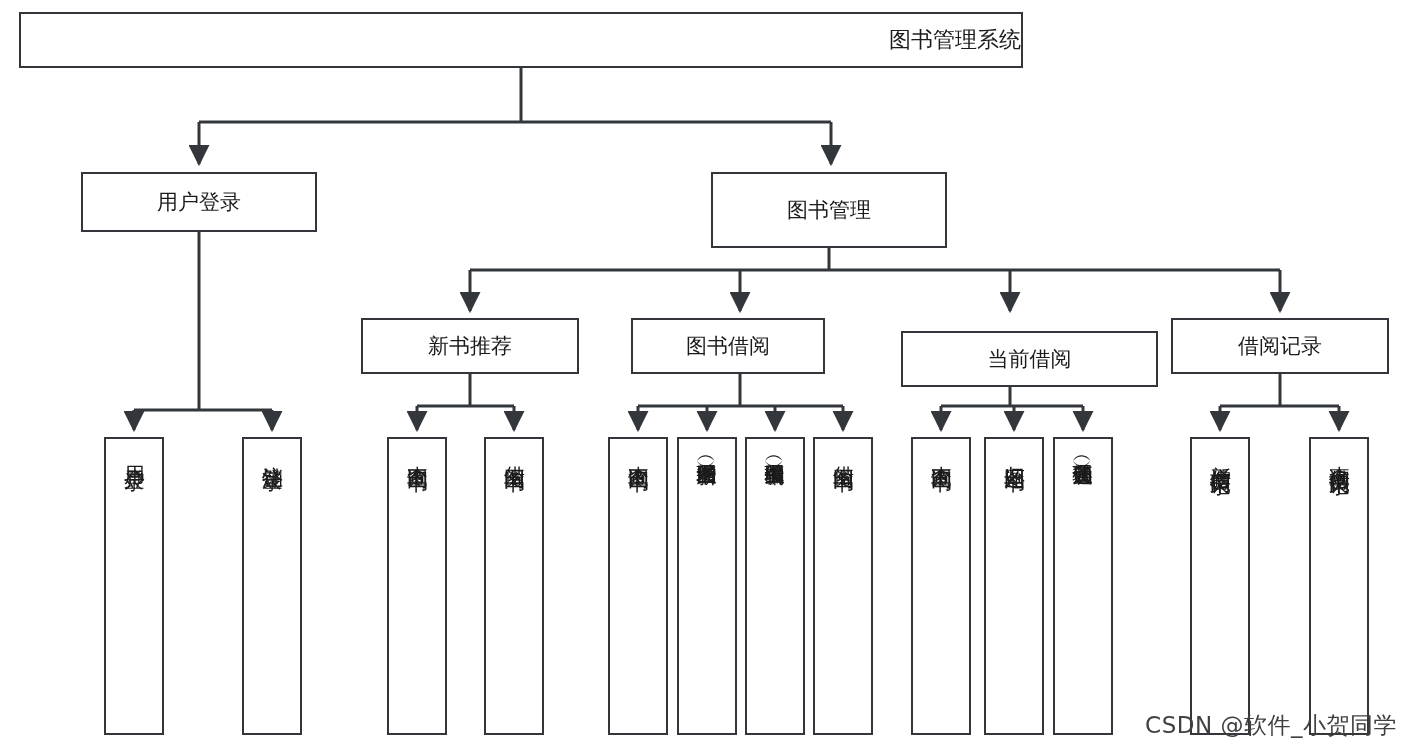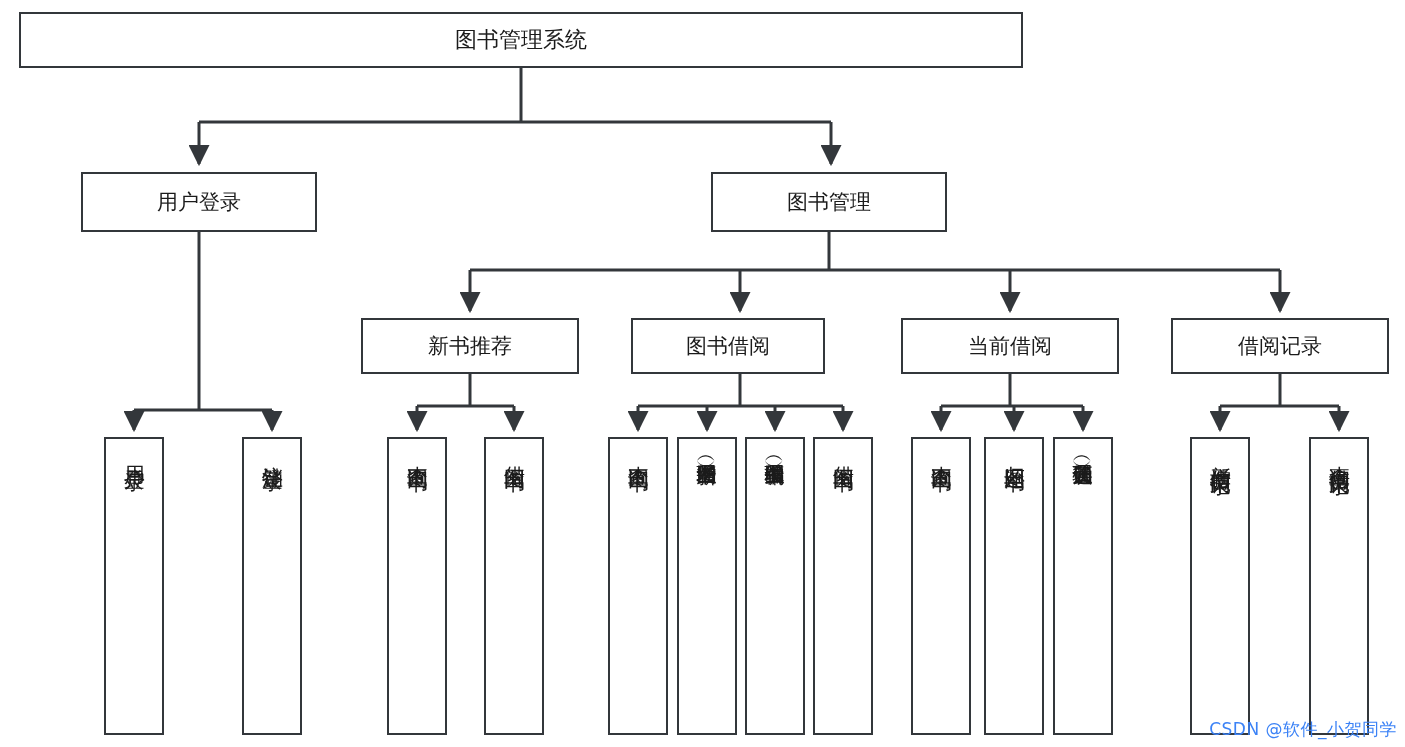--- a/index.html
+++ b/index.html
@@ -62,22 +62,22 @@
     line-height: 1;
   }
   .node.vert.tall-text .label {
     font-size: 20px;
     letter-spacing: 0px;
   }
   #watermark {
     position: absolute;
     right: 8px;
     bottom: 6px;
-    font-size: 17px;
-    color: #3b82f6;
+    font-size: 23px;
+    color: #404040;
     letter-spacing: 0.5px;
     white-space: nowrap;
     margin-left: 8px;
   }
 </style>
 </head>
 <body>
 
 <div id="diagram-root">
 
@@ -124,38 +124,38 @@
       <path d="M 1014 406 L 1014 430" marker-end="url(#arrow)"></path>
       <path d="M 1083 406 L 1083 430" marker-end="url(#arrow)"></path>
 
       <path d="M 1280 374 L 1280 406"></path>
       <path d="M 1220 406 L 1339 406"></path>
       <path d="M 1220 406 L 1220 430" marker-end="url(#arrow)"></path>
       <path d="M 1339 406 L 1339 430" marker-end="url(#arrow)"></path>
     </g>
   </svg>
 
-  <div class="node root horiz" style="left:19px; top:12px; width:1004px; height:56px;">
+  <div class="node root horiz" style="left:19px; top:12px; width:1004px; height:56px;justify-content:flex-end;">
     <span class="label">图书管理系统</span>
   </div>
 
   <div class="node horiz" style="left:81px; top:172px; width:236px; height:60px;">
     <span class="label">用户登录</span>
   </div>
-  <div class="node horiz" style="left:711px; top:172px; width:236px; height:60px;">
+  <div class="node horiz" style="left:711px; top:172px; width:236px; height:76px;">
     <span class="label">图书管理</span>
   </div>
 
   <div class="node horiz" style="left:361px; top:318px; width:218px; height:56px;">
     <span class="label">新书推荐</span>
   </div>
   <div class="node horiz" style="left:631px; top:318px; width:194px; height:56px;">
     <span class="label">图书借阅</span>
   </div>
-  <div class="node horiz" style="left:901px; top:318px; width:218px; height:56px;">
+  <div class="node horiz" style="left:901px; top:331px; width:257px; height:56px;">
     <span class="label">当前借阅</span>
   </div>
   <div class="node horiz" style="left:1171px; top:318px; width:218px; height:56px;align-items:center;">
     <span class="label">借阅记录</span>
   </div>
 
   <div class="node vert" style="left:104px; top:437px; width:60px; height:298px;">
     <span class="label">用户登录</span>
   </div>
   <div class="node vert" style="left:242px; top:437px; width:60px; height:298px;">

